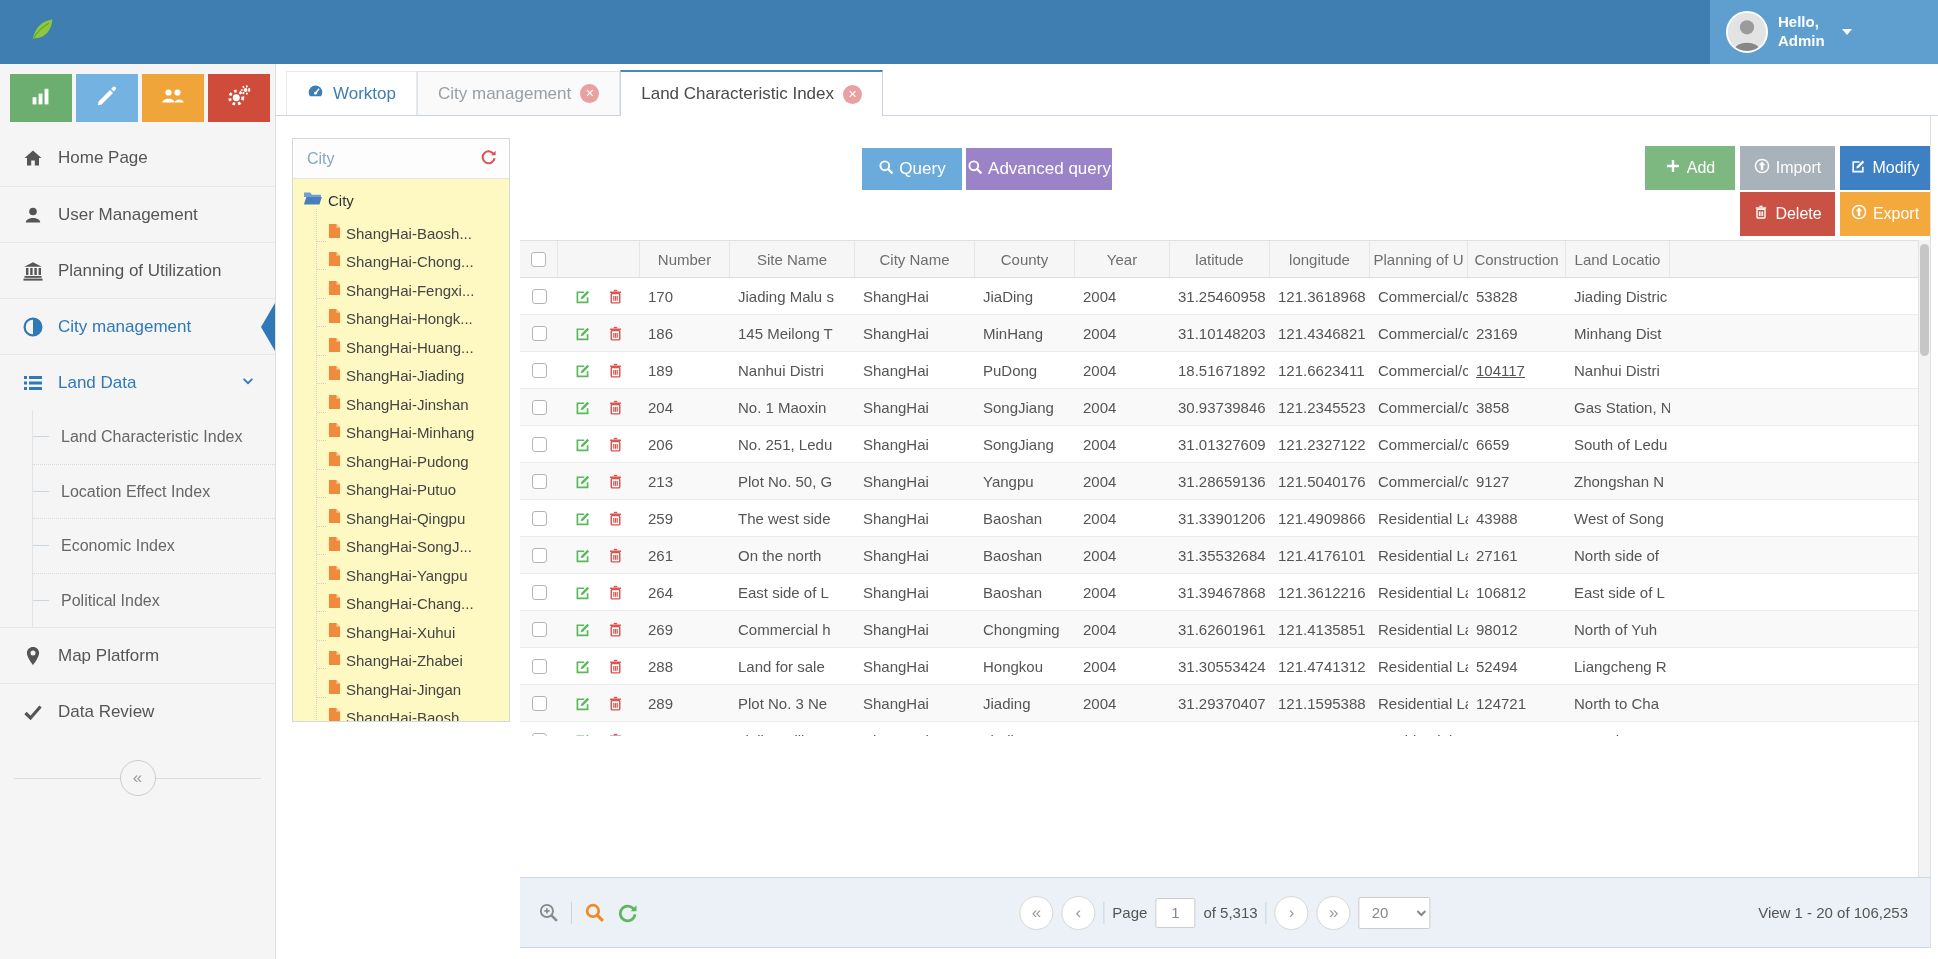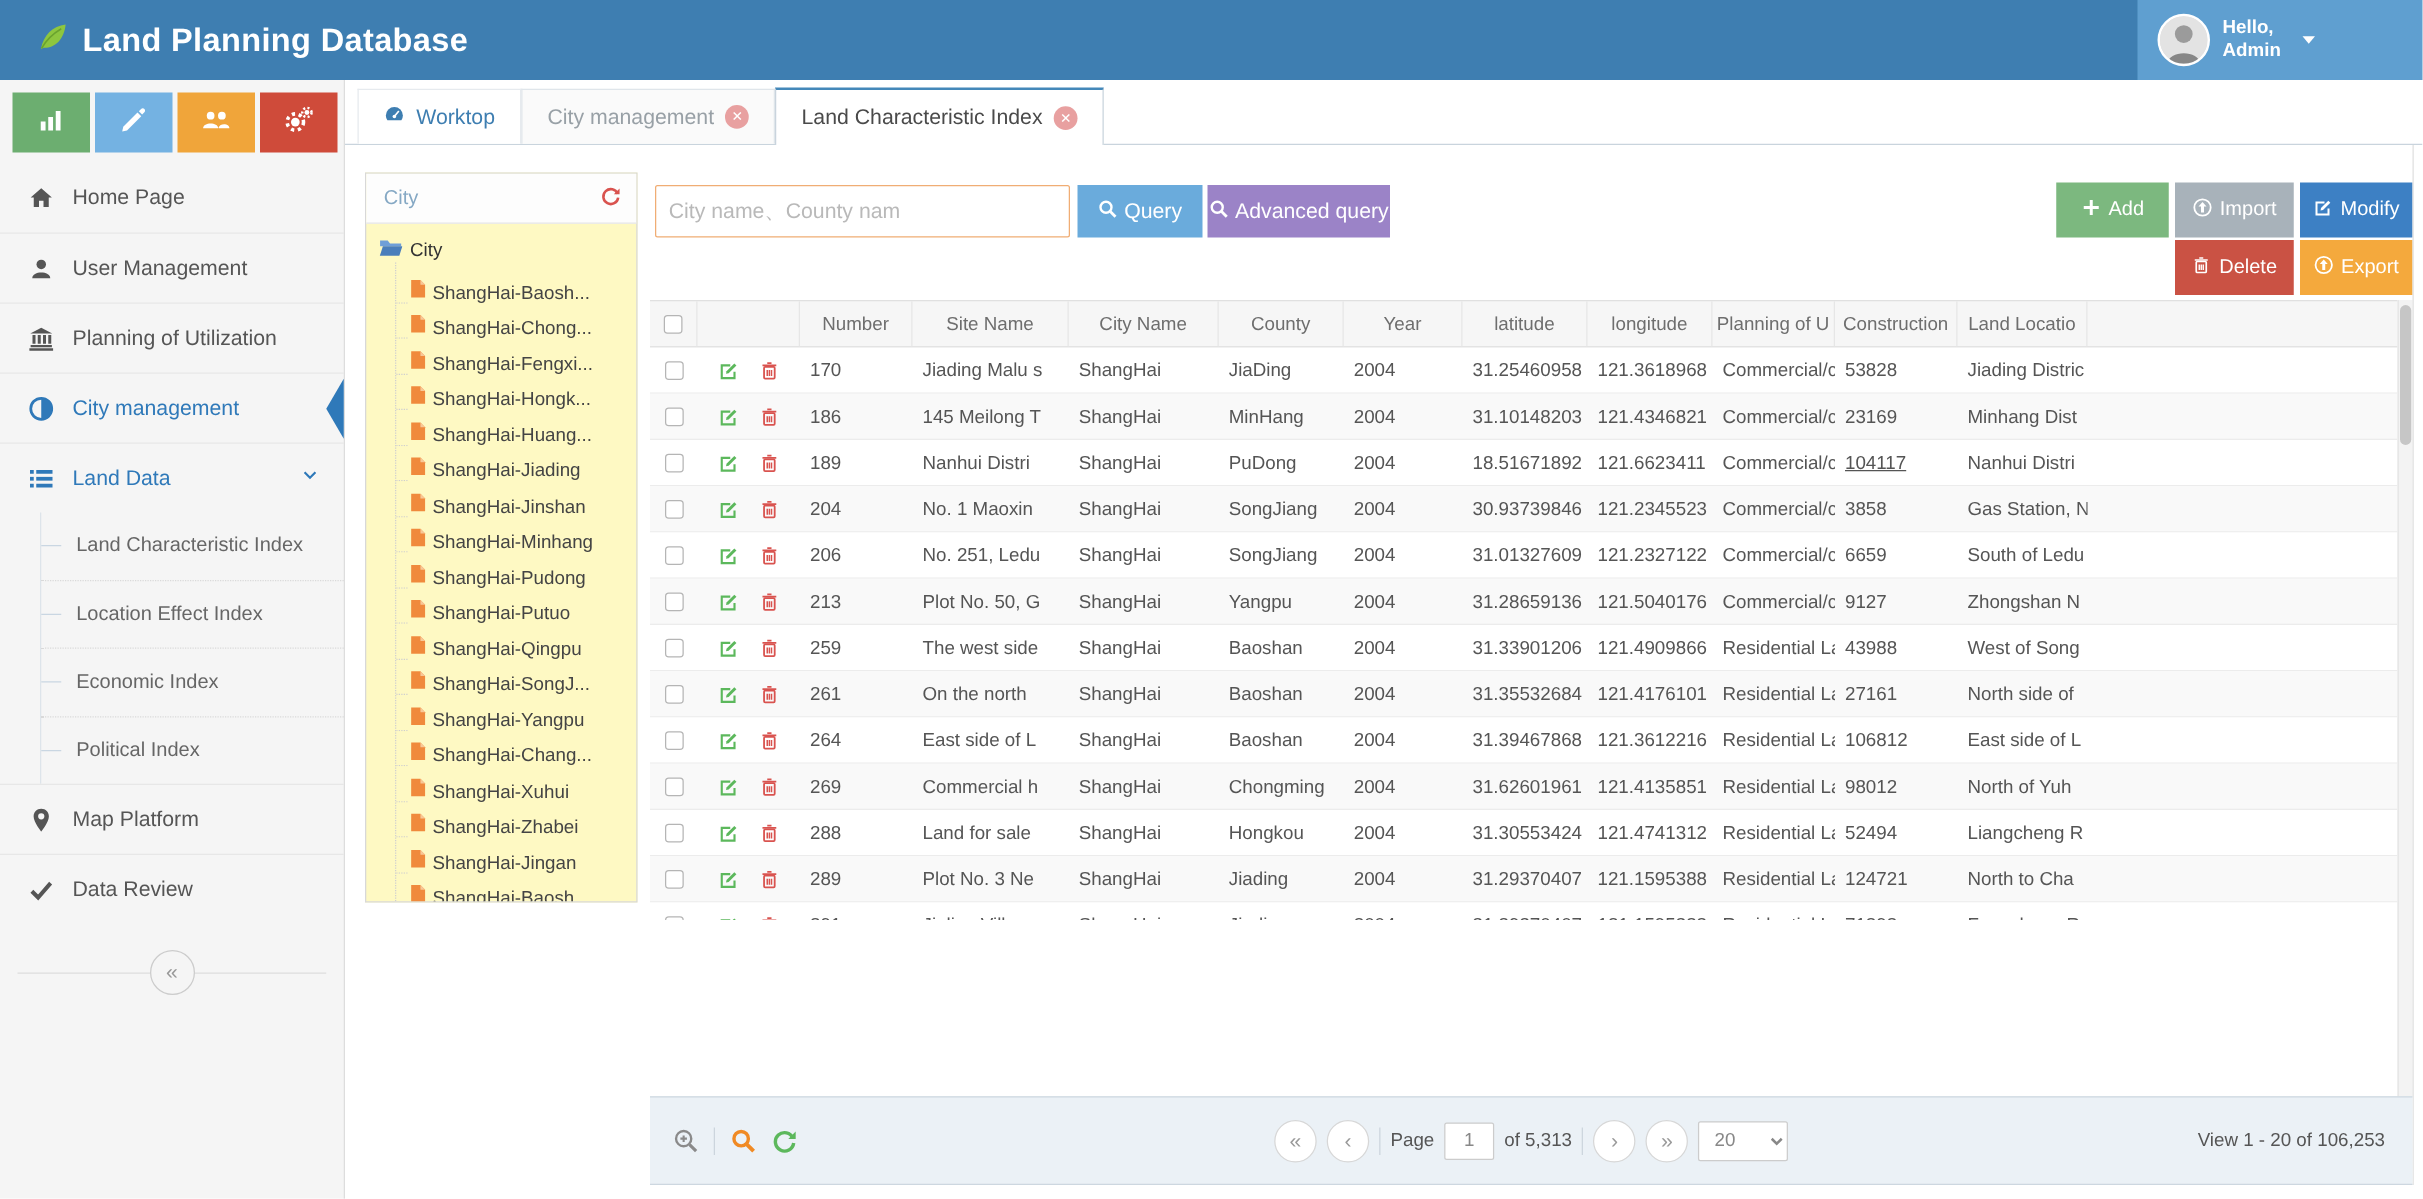--- a/index.html
+++ b/index.html
@@ -148,21 +148,20 @@
 <body>
 
 <div id="app">
 
   <div id="header">
     <div id="brand">
       <span><svg viewBox="0 0 24 24">
             <path d="M4 20 C6 10 12 4 21 3 C20 13 14 19 6.5 19 C5.6 19 4.7 19.4 4 20 Z" fill="#8dc63f"></path>
             <path d="M4.5 19.5 C8 13 13 9 18 6" stroke="#6aa32e" stroke-width="1" fill="none"></path>
           </svg></span>
-      <span id="app-title">Land Planning Database</span>
     </div>
     <div id="userbox">
       <span id="avatar">
           <svg viewBox="0 0 40 40">
             <rect width="40" height="40" fill="#e3e3e3"></rect>
             <circle cx="20" cy="15" r="7.5" fill="#9b9b9b"></circle>
             <path d="M6 41 C6 28 34 28 34 41 Z" fill="#878787"></path>
           </svg>
         </span>
       <span id="greeting">
@@ -456,21 +455,20 @@
             <span><svg viewBox="0 0 14 17">
                 <path d="M1 1 H9 L13 5 V16 H1 Z" fill="#f08a3c"></path>
                 <path d="M9 1 L13 5 H9 Z" fill="#f8c897"></path>
               </svg></span>
             <span>ShangHai-Baosh...</span>
           </li>
         </ul>
     </div>
   </div>
 
-  <input id="search-input" type="text" placeholder="City name、County nam" style="">
   <button class="ctl-btn" id="btn-query">
     <span><svg viewBox="0 0 20 20">
           <circle cx="8.5" cy="8.5" r="5.5" fill="none" stroke="#fff" stroke-width="2.4"></circle>
           <line x1="12.8" y1="12.8" x2="18" y2="18" stroke="#fff" stroke-width="2.8"></line>
         </svg></span>
     <span>Query</span>
   </button>
   <button class="ctl-btn" id="btn-advanced">
     <span><svg viewBox="0 0 20 20">
           <circle cx="8.5" cy="8.5" r="5.5" fill="none" stroke="#fff" stroke-width="2.4"></circle>

